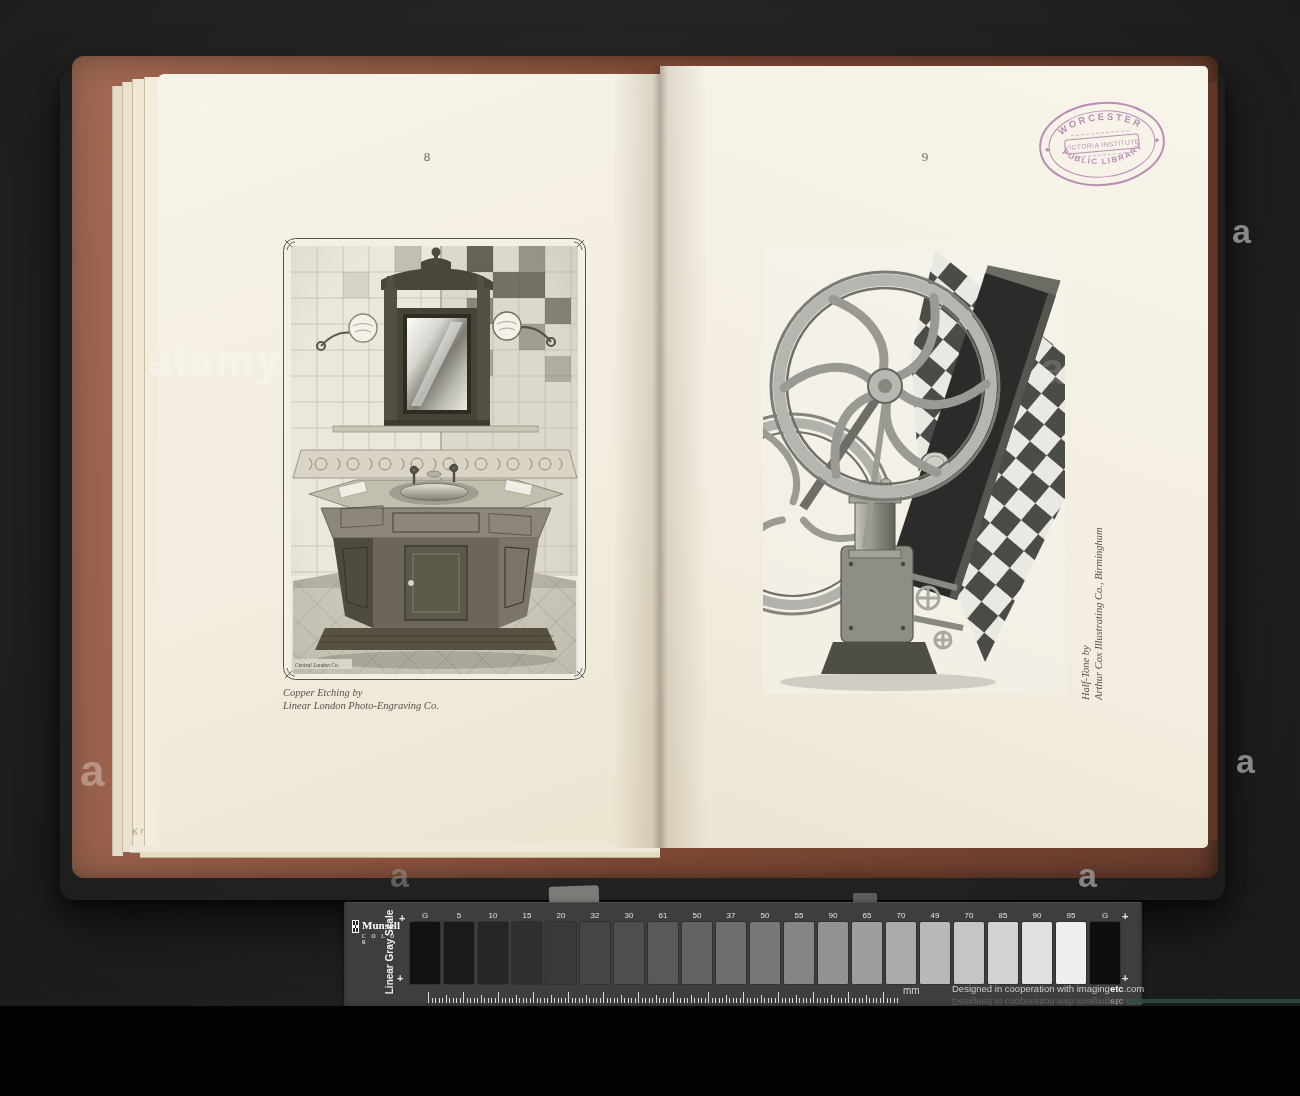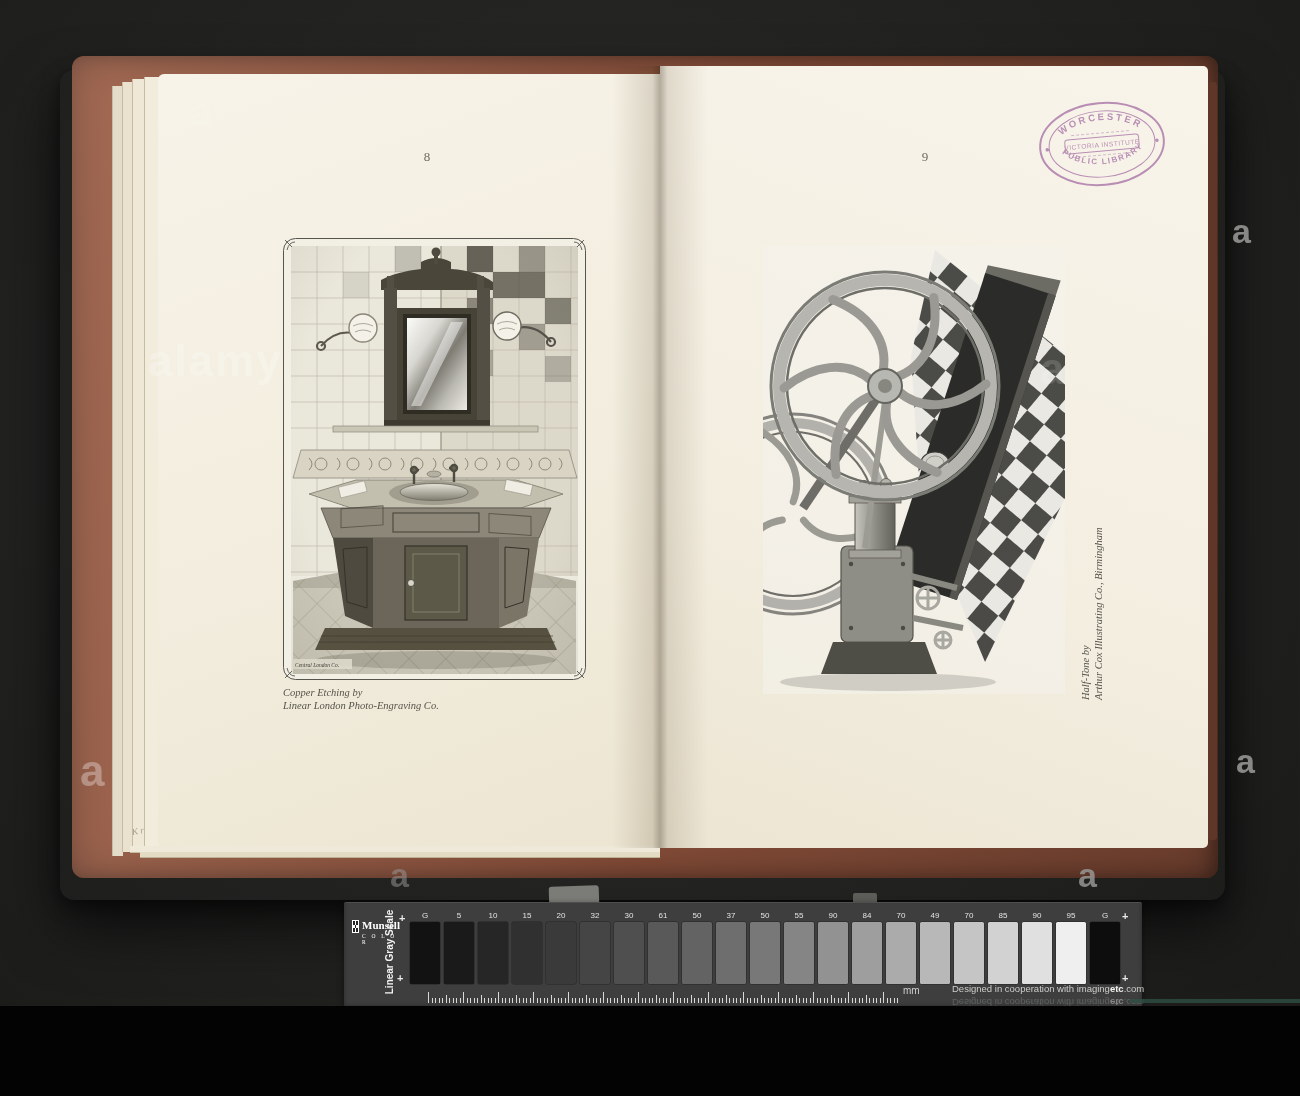--- a/index.html
+++ b/index.html
@@ -436,21 +436,21 @@
       </div>
       <div class="patch">
         <span class="plabel">55</span>
         <div class="swatch" style="background: rgb(133, 133, 133);"></div>
       </div>
       <div class="patch">
         <span class="plabel">90</span>
         <div class="swatch" style="background: rgb(146, 146, 146);"></div>
       </div>
       <div class="patch">
-        <span class="plabel">84</span>
+        <span class="plabel">65</span>
         <div class="swatch" style="background: rgb(158, 158, 158);"></div>
       </div>
       <div class="patch">
         <span class="plabel">70</span>
         <div class="swatch" style="background: rgb(171, 171, 171);"></div>
       </div>
       <div class="patch">
         <span class="plabel">49</span>
         <div class="swatch" style="background: rgb(184, 184, 184);"></div>
       </div>

